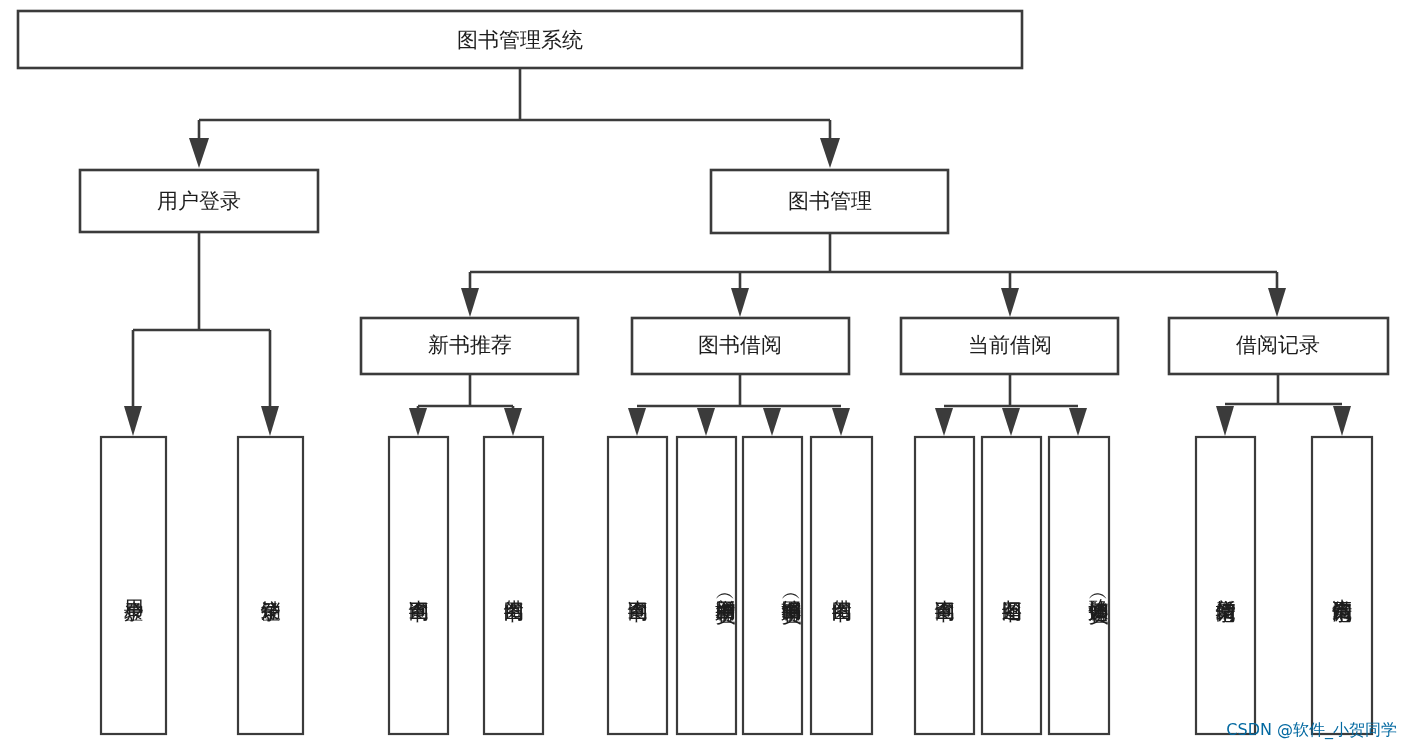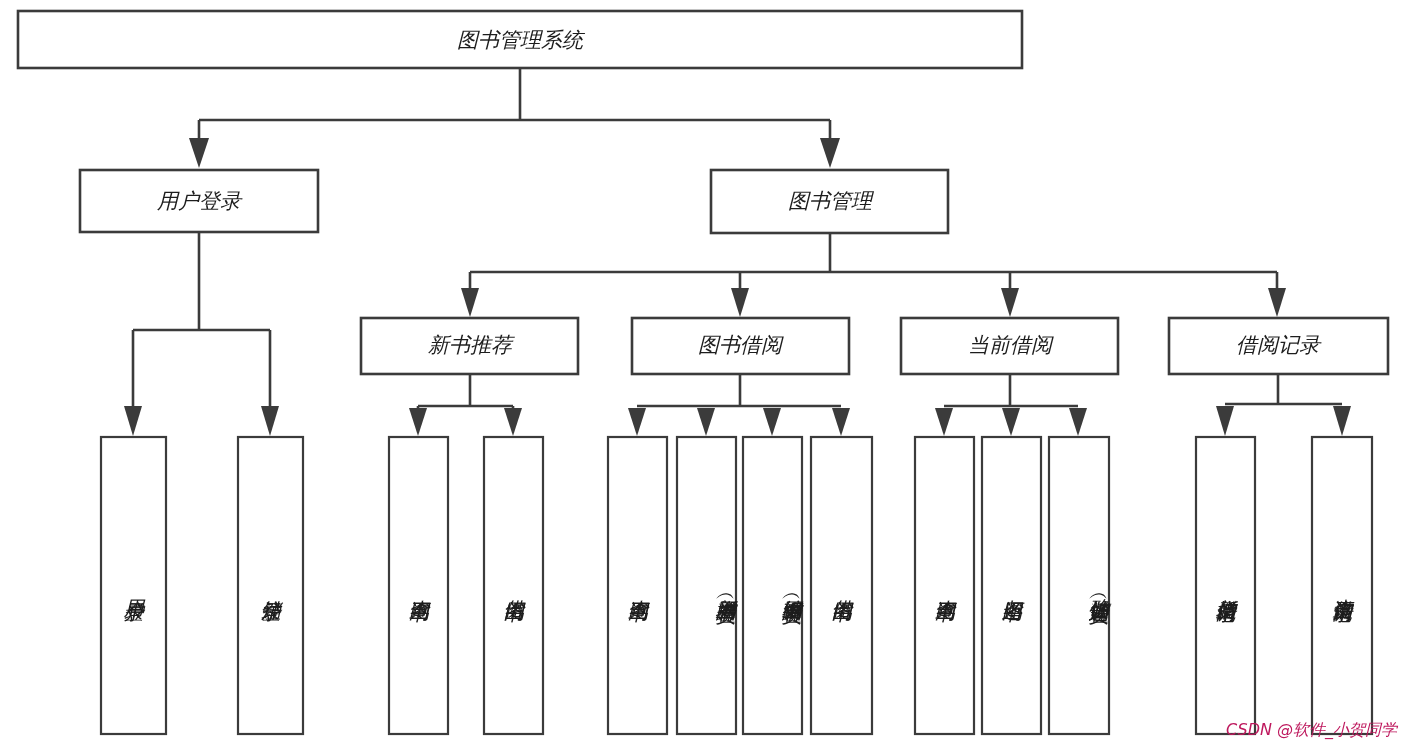--- a/index.html
+++ b/index.html
@@ -9,21 +9,20 @@
   }
   body {
     font-family: "DejaVu Sans", "Liberation Sans", sans-serif;
   }
   #canvas {
     position: relative;
     width: 1405px;
     height: 747px;
     background: #ffffff;
     overflow: hidden;
-    font-style: italic;
   }
   svg.diagram {
     position: absolute;
     left: 0;
     top: 0;
     width: 1405px;
     height: 747px;
   }
   .node-box {
     fill: #ffffff;
@@ -62,21 +61,21 @@
     text-align: center;
     white-space: nowrap;
     user-select: none;
   }
   .watermark {
     position: absolute;
     right: 8px;
     bottom: 6px;
     font-family: "DejaVu Sans", "Liberation Sans", sans-serif;
     font-size: 16px;
-    color: #be185d;
+    color: #0369a1;
     white-space: nowrap;
     user-select: none;
   }
 </style>
 </head>
 <body>
 
 <div id="canvas">
 
   <svg class="diagram" viewBox="0 0 1405 747">

